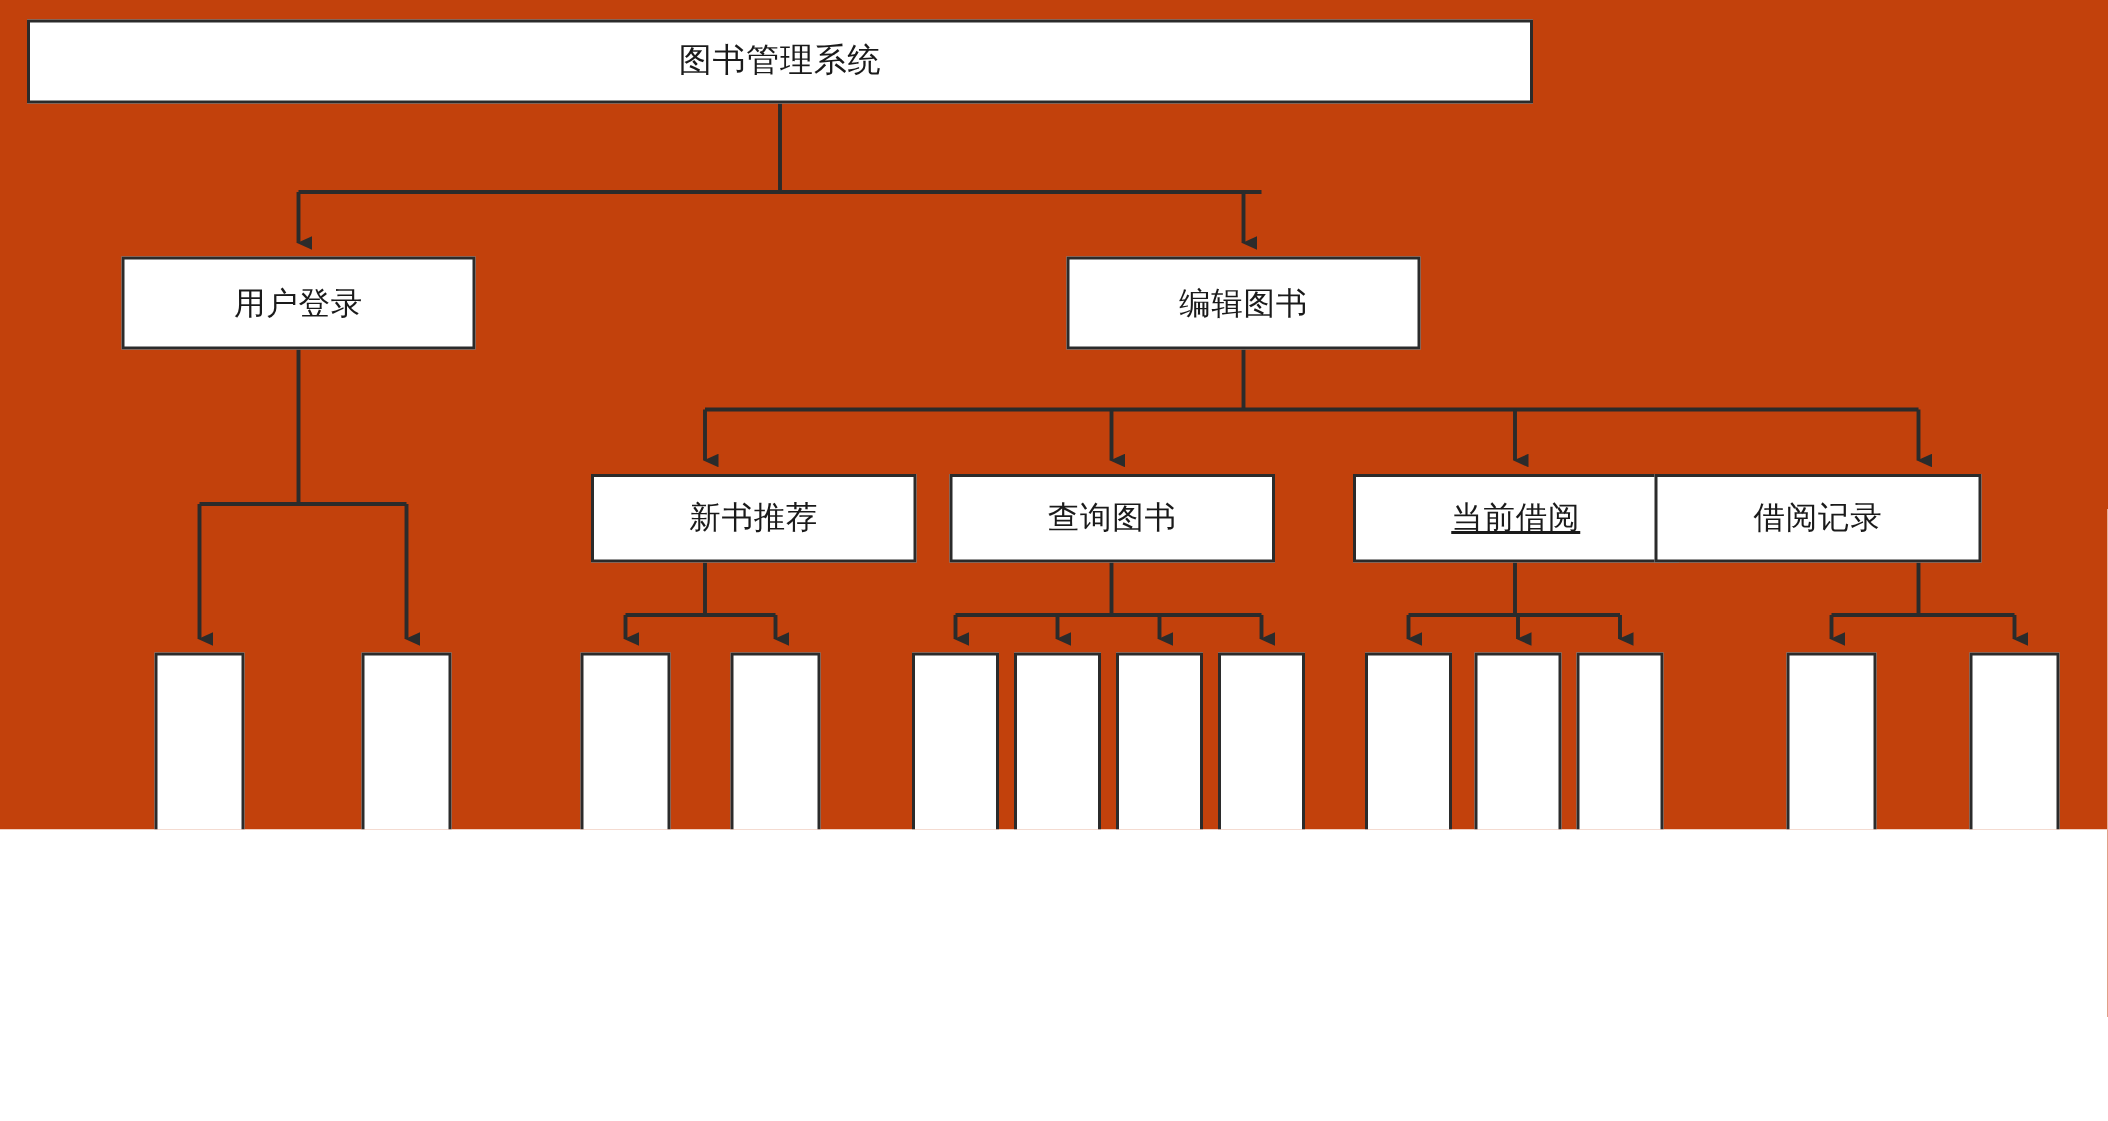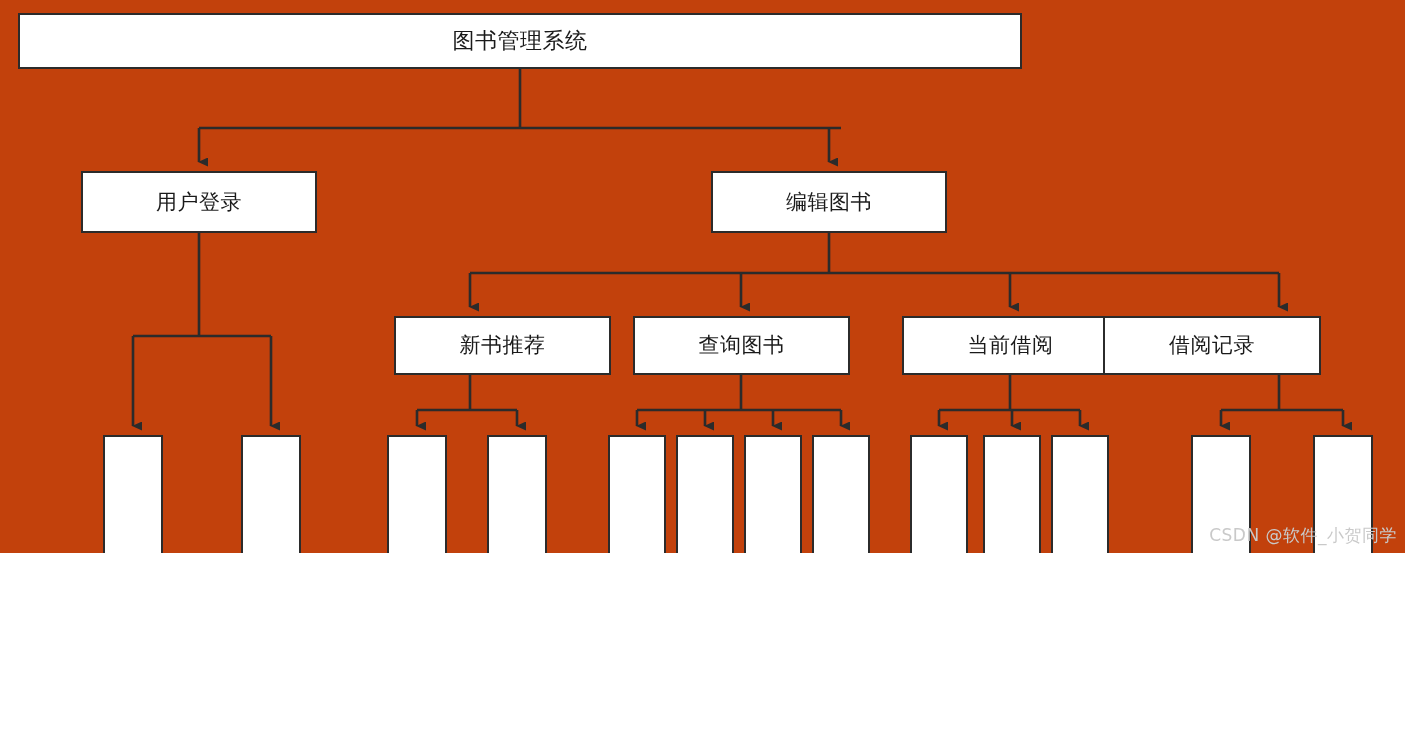--- a/index.html
+++ b/index.html
@@ -141,21 +141,21 @@
   <div class="node horiz" style="left:711px; top:171px; width:236px; height:62px;">
     <span class="node-label">编辑图书</span>
   </div>
 
   <div class="node horiz" style="left:362px; top:316px; width:217px; height:59px;margin-left:32px;">
     <span class="node-label">新书推荐</span>
   </div>
   <div class="node horiz" style="left:633px; top:316px; width:217px; height:59px;">
     <span class="node-label">查询图书</span>
   </div>
-  <div class="node horiz" style="left:902px; top:316px; width:217px; height:59px;">
+  <div class="node horiz" style="left:902px; top:316px; width:217px; height:59px;text-decoration:underline;">
     <span class="node-label">当前借阅</span>
   </div>
   <div class="node horiz" style="left:1103px; top:316px; width:218px; height:59px;">
     <span class="node-label">借阅记录</span>
   </div>
 
   <div class="node vert" style="left:103px; top:435px; width:60px; height:298px;">
     <span class="node-label">用户登录</span>
   </div>
   <div class="node vert" style="left:241px; top:435px; width:60px; height:298px;">
@@ -192,15 +192,14 @@
     <span class="node-label">确认归还（管理员）</span>
   </div>
 
   <div class="node vert" style="left:1191px; top:435px; width:60px; height:298px;">
     <span class="node-label">新增借阅记录</span>
   </div>
   <div class="node vert" style="left:1313px; top:435px; width:60px; height:298px;">
     <span class="node-label">查询借阅记录</span>
   </div>
 
-  <div id="watermark">CSDN @软件_小贺同学</div>
 
 </div>
 
 </body></html>

